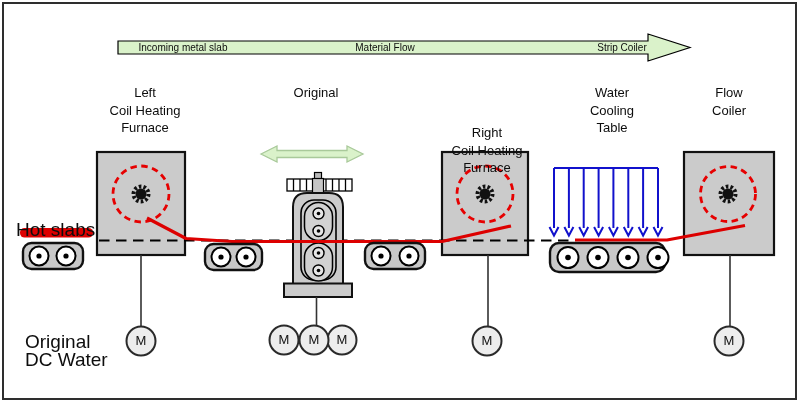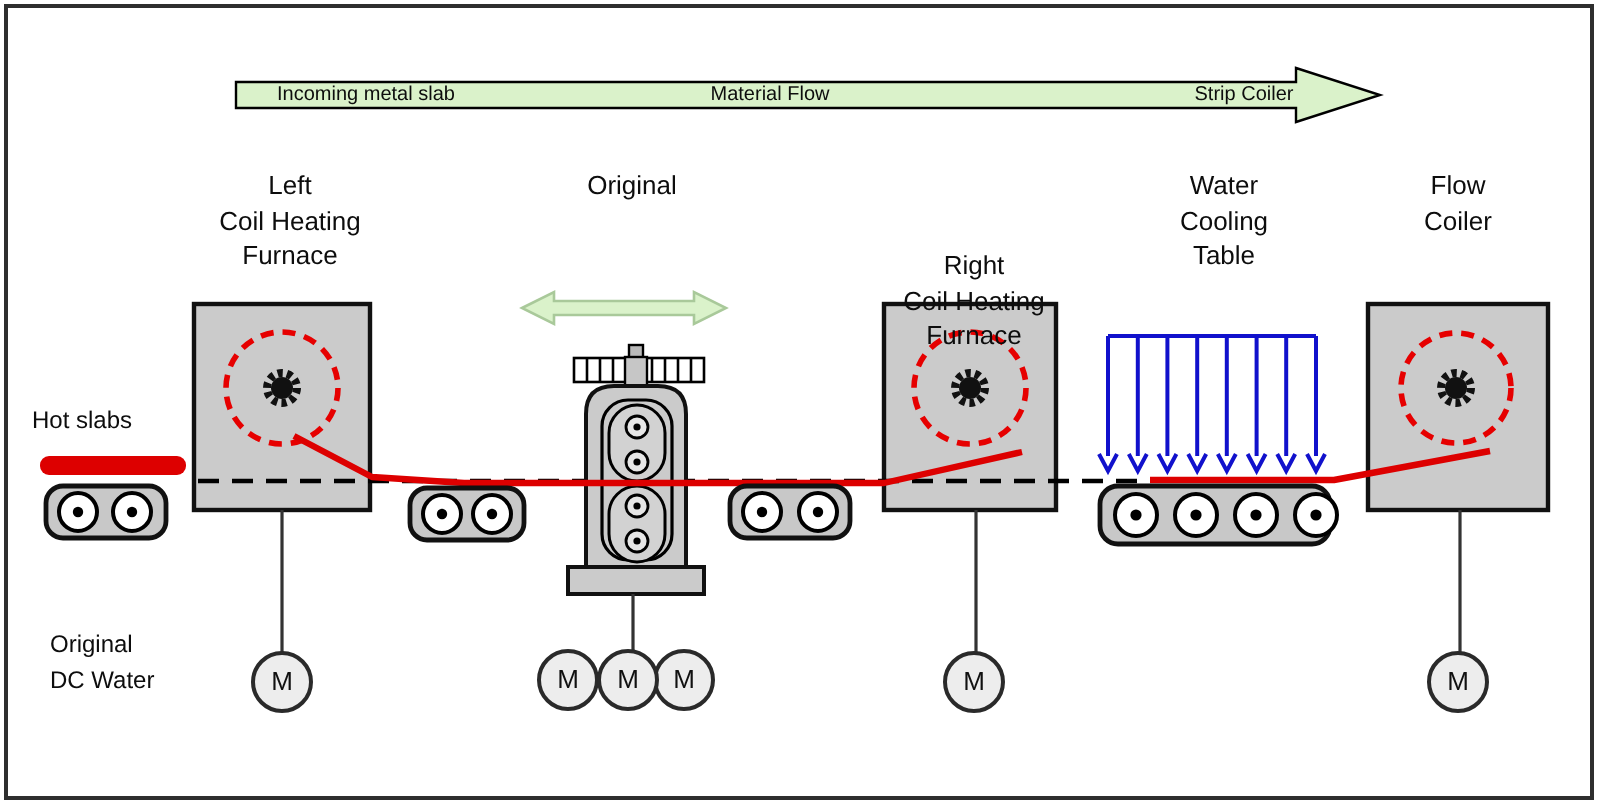--- a/index.html
+++ b/index.html
@@ -2,21 +2,21 @@
 <html><head>
 <meta charset="utf-8">
 <style>
   html,body{margin:0;padding:0;background:#fff;}
   #stage{position:relative;width:800px;height:403px;background:#fff;overflow:hidden;
          font-family:"Liberation Sans",sans-serif;color:#111;}
   #frame{position:absolute;left:2px;top:2px;right:3px;bottom:3px;border:2px solid #2e2e2e;}
   svg{position:absolute;left:0;top:0;}
   .lbl{position:absolute;text-align:center;font-size:13px;line-height:17.5px;color:#0d0d0d;}
   .banner-lbl{position:absolute;font-size:10px;line-height:14px;text-align:center;color:#0d0d0d;}
-  .side-lbl{position:absolute;font-size:12px;line-height:17.5px;color:#0d0d0d;}
+  .side-lbl{position:absolute;font-size:19px;line-height:17.5px;color:#0d0d0d;margin-top:19px;}
   .m-lbl{position:absolute;width:30px;height:16px;line-height:16px;text-align:center;
          font-size:13px;color:#111;}
 </style>
 </head>
 <body>
 
 <div id="stage">
   <div id="frame"></div>
 
   <svg width="800" height="403" viewBox="0 0 800 403">

